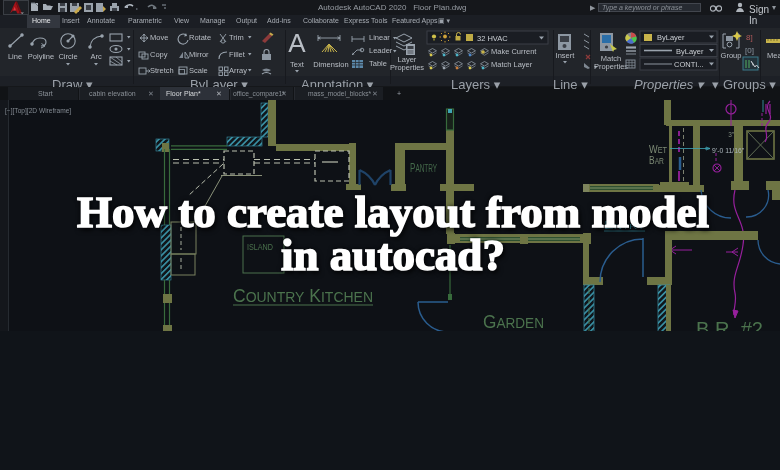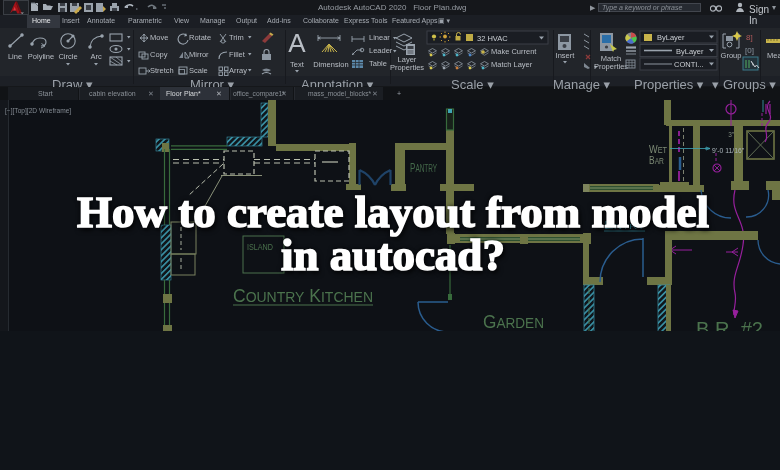--- a/index.html
+++ b/index.html
@@ -278,25 +278,25 @@
 <path d="M746 60 v8 M749 60 v8" stroke="#4b9a5b" stroke-width="1.2"></path>
         <path d="M751 61 l4 6 l1.5 -2 l2.5 3" stroke="#c8ccd2" stroke-width="1" fill="none"></path>
         <path d="M751 61 l2 5 l1 -1.5 z" fill="#c8ccd2"></path>
 <rect x="766" y="39" width="14" height="4" fill="#c8b44b"></rect>
         <path d="M768 39 v2 M771 39 v2 M774 39 v2 M777 39 v2" stroke="#6d6426" stroke-width="0.8"></path>
 <text x="767" y="58" font-size="7.5" fill="#b9bec5" text-anchor="start" font-weight="normal" font-family="Liberation Sans, sans-serif">Mea</text>
 </svg>
     </div>
 
   <div class="plabel" style="left:52px;">Draw ▾</div>
-  <div class="plabel" style="left:190px;">Mirror ▾</div>
+  <div class="plabel" style="left:190px;">ByLayer ▾</div>
   <div class="plabel" style="left:301px;">Annotation ▾</div>
-  <div class="plabel" style="left:451px;">Scale ▾</div>
-  <div class="plabel" style="left:553px;">Manage ▾</div>
-  <div class="plabel" style="left:634px;">Properties ▾</div>
+  <div class="plabel" style="left:451px;">Layers ▾</div>
+  <div class="plabel" style="left:553px;">Line ▾</div>
+  <div class="plabel" style="left:634px;font-style:italic;">Properties ▾</div>
   <div class="plabel" style="left:712px;">▾</div>
   <div class="plabel" style="left:723px;text-align:center;">Groups ▾</div>
   <div class="plabel" style="left:770px;padding-left:40px;">Ut</div>
   <div class="sep" style="left:133px;top:30px;"></div>
   <div class="sep" style="left:285px;top:30px;"></div>
   <div class="sep" style="left:390px;top:30px;"></div>
   <div class="sep" style="left:553px;top:30px;"></div>
   <div class="sep" style="left:590px;top:30px;"></div>
   <div class="sep" style="left:719px;top:30px;"></div>
   <div class="sep" style="left:760px;top:30px;"></div>

